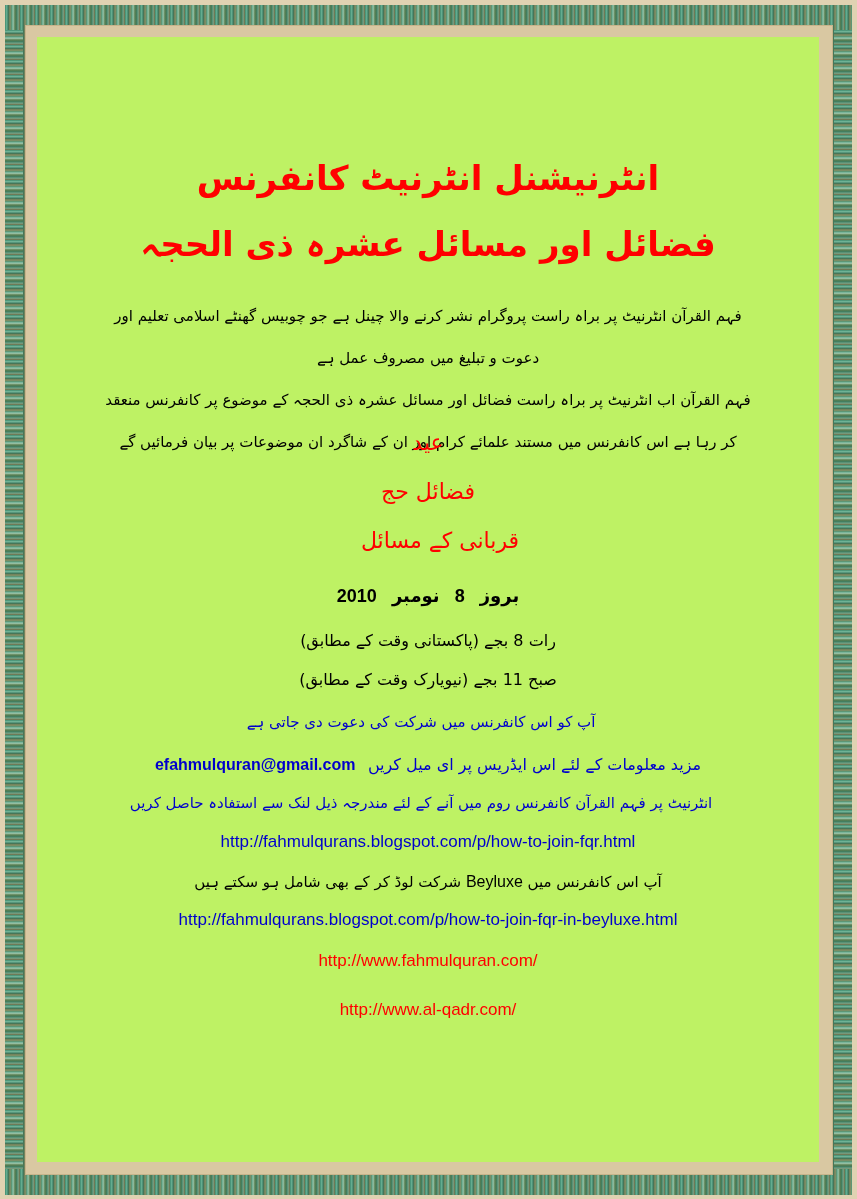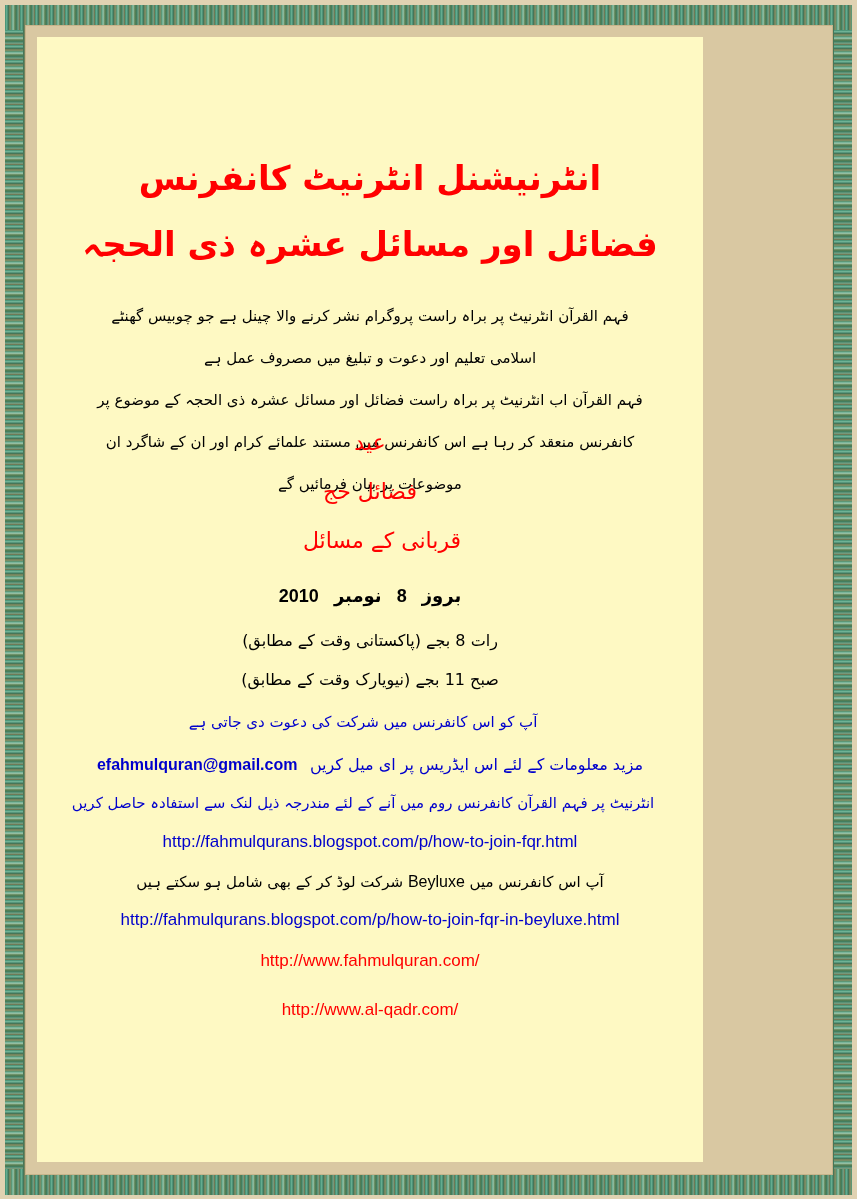--- a/index.html
+++ b/index.html
@@ -27,22 +27,22 @@
         #a7d2bb 8px, #5a7d4f 10px, #3c7e64 12px, #7aa88b 13px, #6b6a45 15px);
   }
   .frame-band-v.left { left: 5px; }
   .frame-band-v.right { right: 5px; }
   .frame-inner {
     position: absolute; left: 25px; top: 25px; right: 24px; bottom: 24px;
     background: #d9c8a2;
     box-shadow: inset 0 0 0 1px #c7b48b;
   }
   .page {
-    position: absolute; left: 37px; top: 37px; width: 666px; height: 1125px;
-    background: #fef9c3;
+    position: absolute; left: 37px; top: 37px; width: 782px; height: 1125px;
+    background: #bef264;
   }
   .content { position: absolute; left: 0; top: 0; width: 100%; text-align: center; }
   .urdu {
     direction: rtl;
     font-family: "DejaVu Sans", sans-serif;
   }
   .title {
     color: #ff0000; font-size: 34px; font-weight: bold; line-height: 1;
     position: absolute; left: 0; right: 0; text-align: center;
   }

